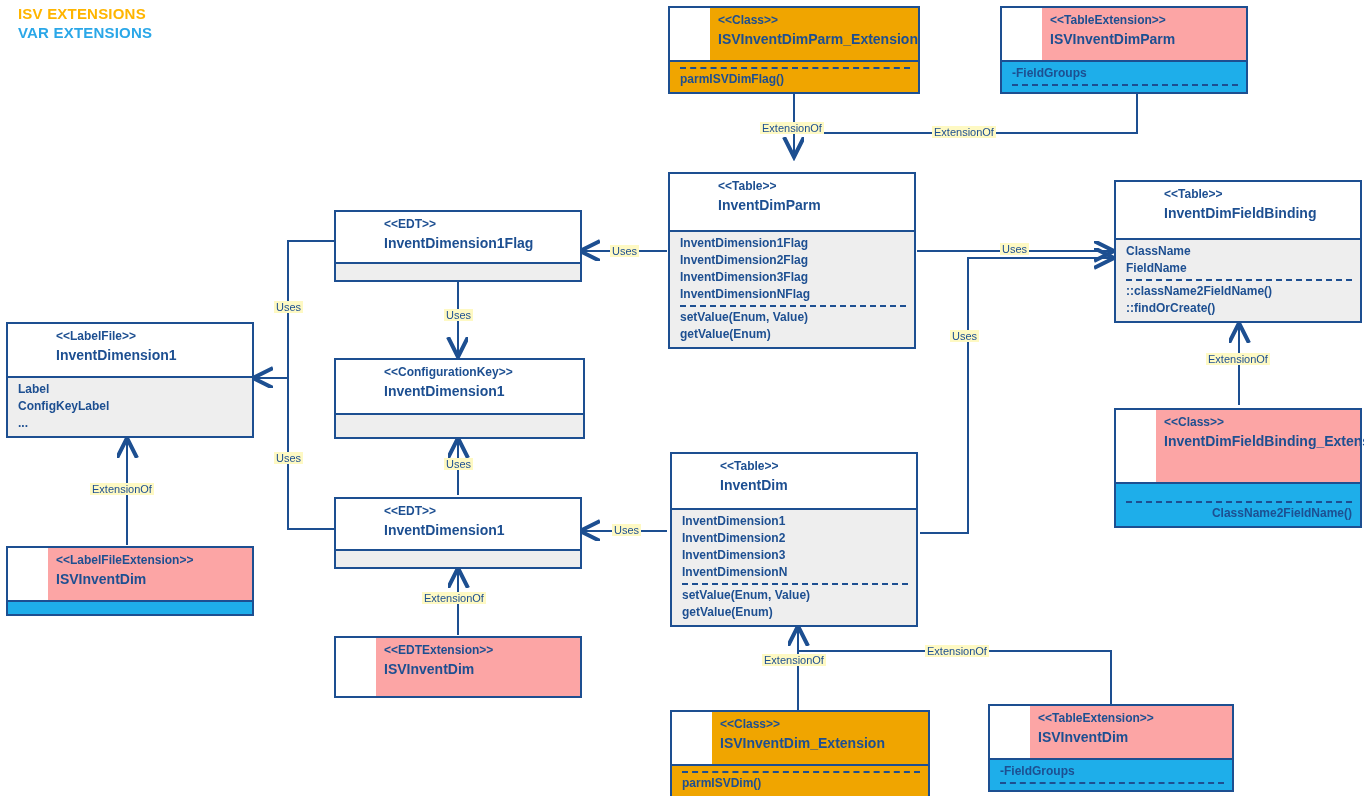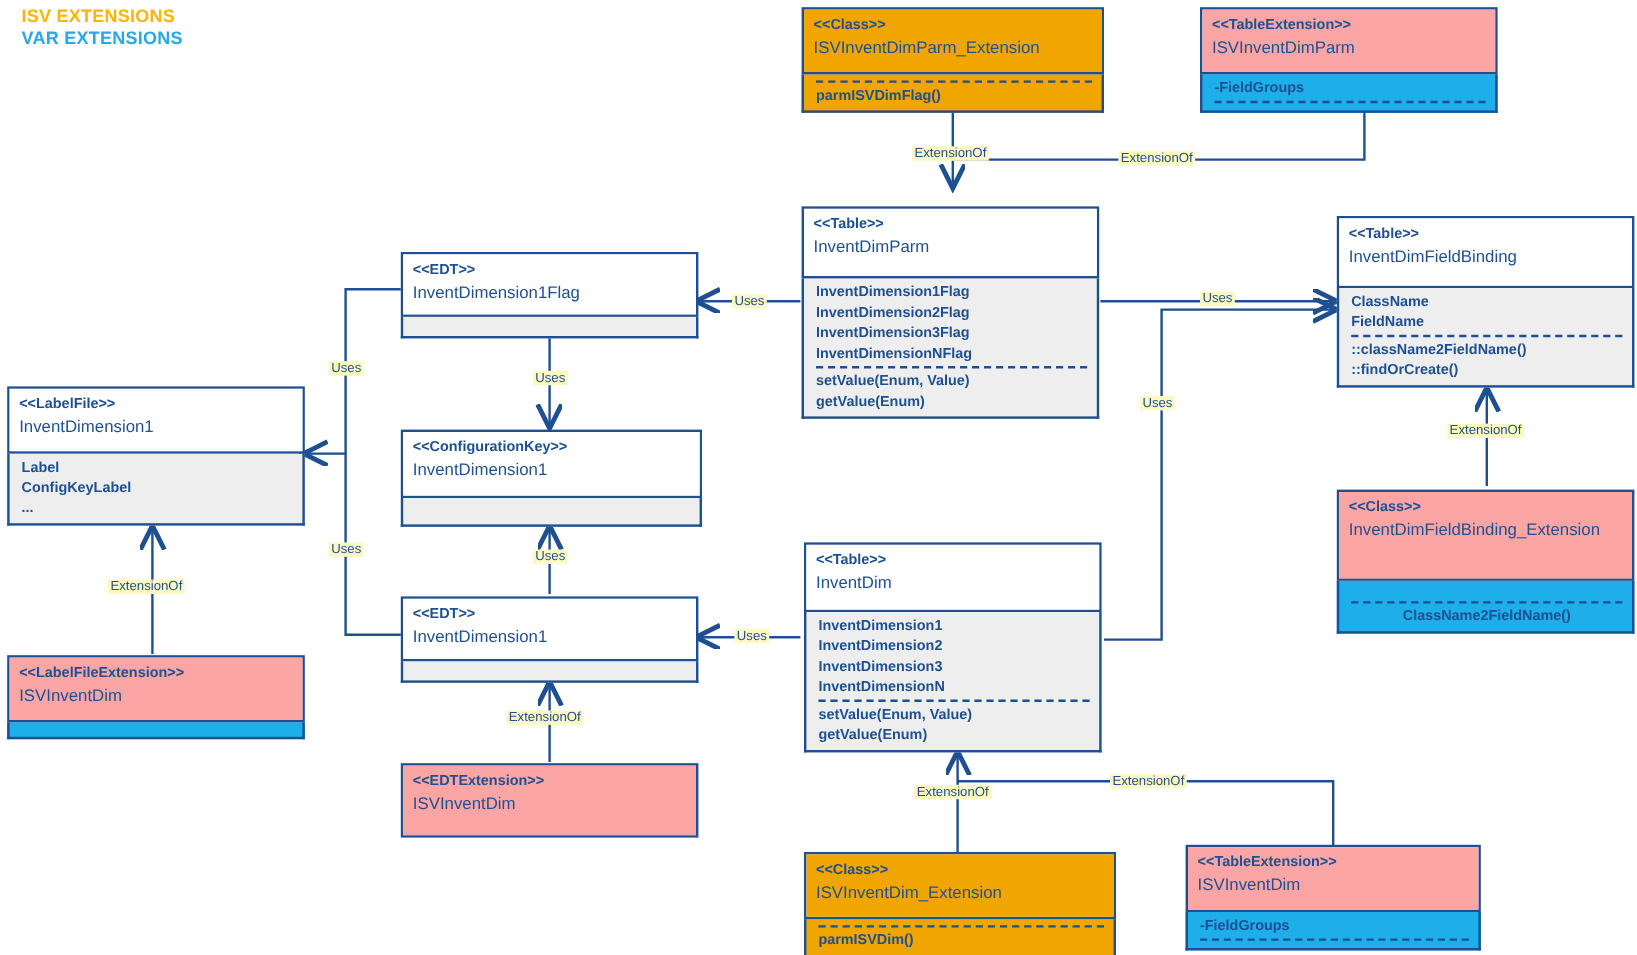--- a/index.html
+++ b/index.html
@@ -41,35 +41,36 @@
     white-space:nowrap;
     line-height:12px;
   }
 
   
   .node{position:absolute;}
   .nbox{
     position:relative;
     border:2px solid #1d4f91;
     box-sizing:border-box;
+    padding-left:40px;
   }
   .nhead{
     padding:5px 8px 7px 8px;
     box-sizing:border-box;
   }
   .stereo{
     font-size:12px;
     font-weight:bold;
     color:#1d4f91;
     line-height:15px;
     white-space:nowrap;
   }
   .nname{
     font-size:14px;
-    font-weight:normal;
+    font-weight:bold;
     color:#1d4f91;
     line-height:17px;
     margin-top:3px;
   }
   .nbody{
     border:2px solid #1d4f91;
     border-top:none;
     box-sizing:border-box;
     padding:3px 8px 4px 10px;
   }
@@ -221,21 +222,21 @@
   <div class="node varnode" style="left:1114px;top:408px;width:248px;">
     <div class="nbox">
       <div class="nhead" style="height:72px;">
         <div class="stereo">&lt;&lt;Class&gt;&gt;</div>
         <div class="nname" style="white-space:normal;">InventDimFieldBinding_Extension</div>
       </div>
     </div>
     <div class="nbody">
       <div style="height:12px;"></div>
       <div class="sep"></div>
-      <div class="row" style="text-align:center;">ClassName2FieldName()</div>
+      <div class="row" style="text-align:right;">ClassName2FieldName()</div>
     </div>
   </div>
 
   <div class="node std" style="left:334px;top:210px;width:248px;">
     <div class="nbox">
       <div class="nhead" style="height:50px;">
         <div class="stereo">&lt;&lt;EDT&gt;&gt;</div>
         <div class="nname">InventDimension1Flag</div>
       </div>
     </div>

